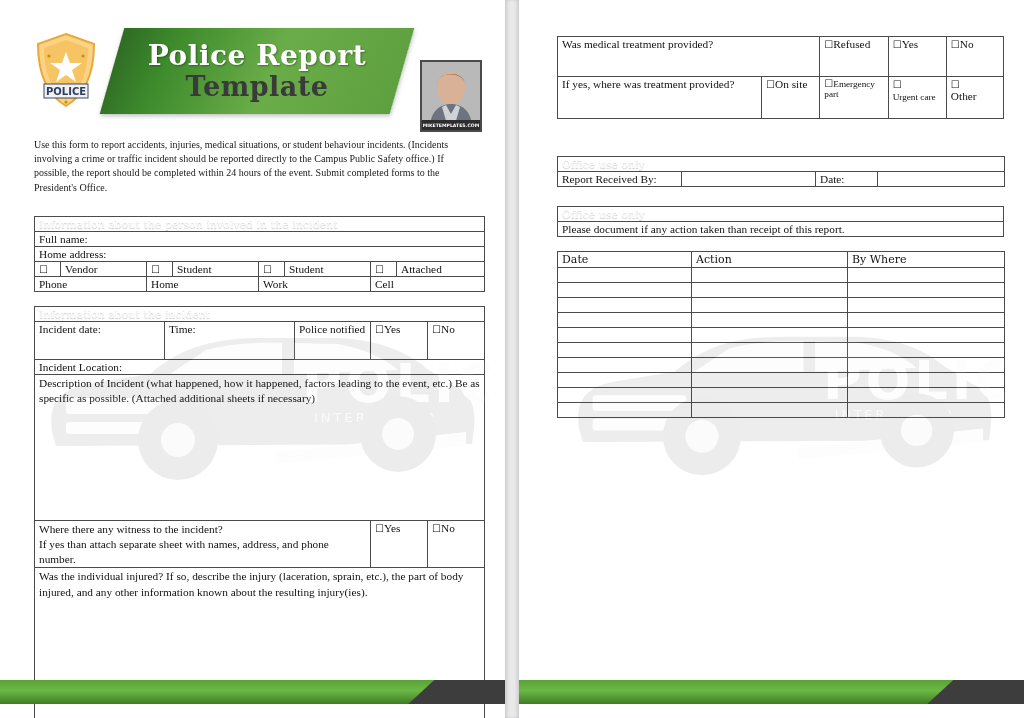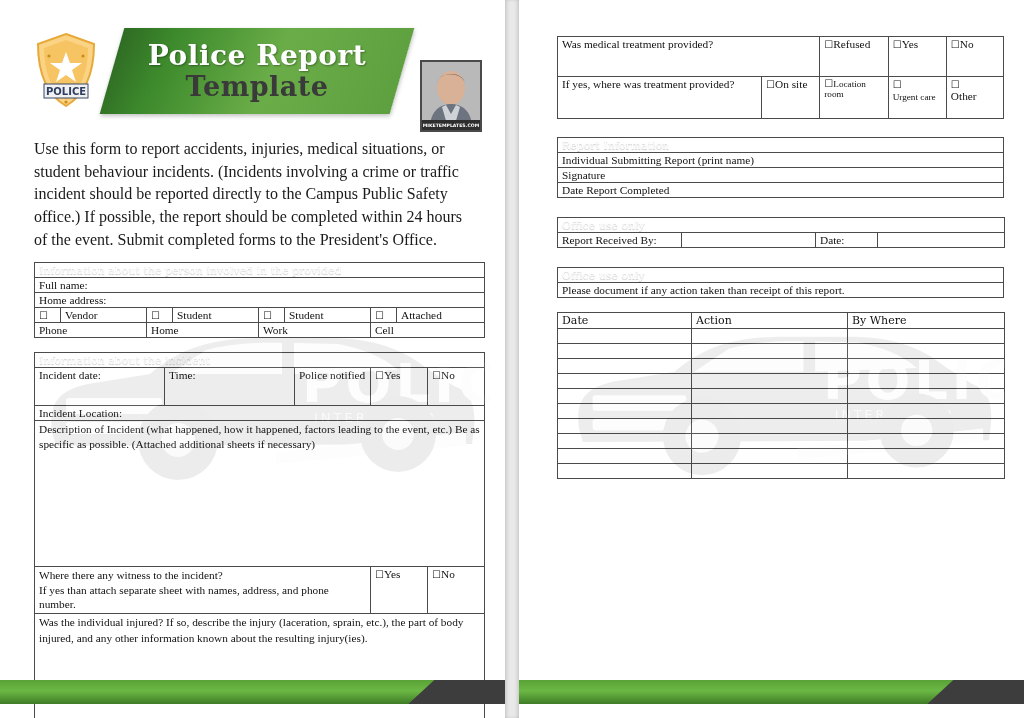--- a/index.html
+++ b/index.html
@@ -69,22 +69,22 @@
     position: absolute; left: 420px; top: 38px;
     width: 62px; height: 72px;
     border: 2px solid #4a4a4a;
     background: #b7b7b7;
     overflow: hidden;
   }
   .photo svg { display:block; }
 
   
   .intro {
-    margin: 8px 34px 0 34px;
-    font-size: 16px;
+    margin: 8px 34px 11px 34px;
+    font-size: 10px;
     line-height: 1.42;
     color: #1a1a1a;
     font-family: "Liberation Serif", serif;
   }
 
   
   table.form {
     border-collapse: collapse;
     table-layout: fixed;
     width: 450px;
@@ -226,21 +226,21 @@
           <col style="width:86px">
           <col style="width:26px">
           <col style="width:86px">
           <col style="width:26px">
           <col style="width:86px">
           <col style="width:26px">
           <col style="width:88px">
         </colgroup>
       <tbody>
           <tr class="sec-head">
-        <td colspan="8">Information about the person involved in the provided</td>
+        <td colspan="8">Information about the person involved in the incident</td>
       </tr>
       <tr>
         <td colspan="8" class="blank">Full name:</td>
       </tr>
       <tr>
         <td colspan="8" class="blank">Home address:</td>
       </tr>
       <tr>
         <td class="cbcell"><span class="cb">☐</span></td>
         <td>Vendor</td>
@@ -343,45 +343,29 @@
       <tbody>
           <tr>
         <td colspan="2" style="height:40px">Was medical treatment provided?</td>
         <td><span class="cb">☐</span><span>Refused</span></td>
         <td><span class="cb">☐</span><span>Yes</span></td>
         <td><span class="cb">☐</span><span>No</span></td>
       </tr>
       <tr>
         <td style="height:42px">If yes, where was treatment provided?</td>
         <td><span class="cb">☐</span><span>On site</span></td>
-        <td class="small"><span class="cb">☐</span><span>Location room</span></td>
+        <td class="small"><span class="cb">☐</span><span>Emergency part</span></td>
         <td><span class="cb">☐</span><br><span class="small">Urgent care</span></td>
         <td><span class="cb">☐</span><br><span>Other</span></td>
       </tr>
     </tbody>
       </table>
 
     <div style="height:18px"></div>
 
-    <table class="form r" style="margin-left:38px; width:447px">
-      <tbody>
-          <tr class="sec-head">
-        <td>Report Information</td>
-      </tr>
-      <tr>
-        <td class="blank">Individual Submitting Report (print name)</td>
-      </tr>
-      <tr>
-        <td class="blank">Signature</td>
-      </tr>
-      <tr>
-        <td class="blank">Date Report Completed</td>
-      </tr>
-    </tbody>
-      </table>
 
     <div style="height:19px"></div>
 
     <table class="form r" style="margin-left:38px; width:447px">
       <colgroup>
           <col style="width:124px">
           <col style="width:134px">
           <col style="width:62px">
           <col style="width:127px">
         </colgroup>

